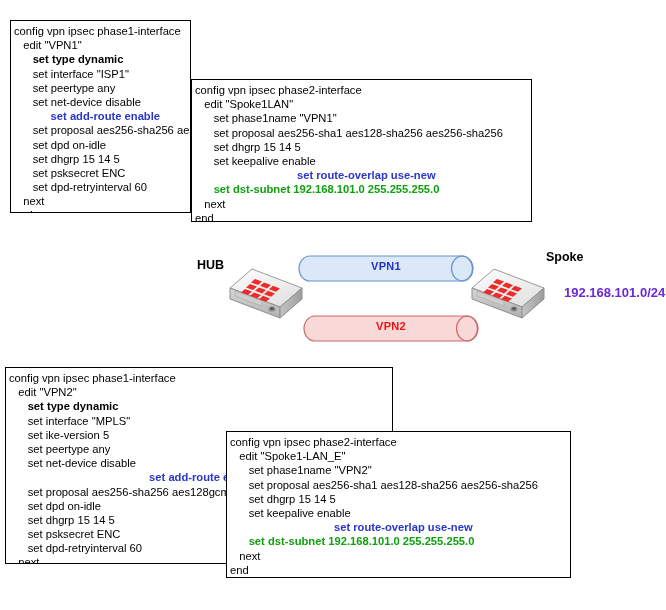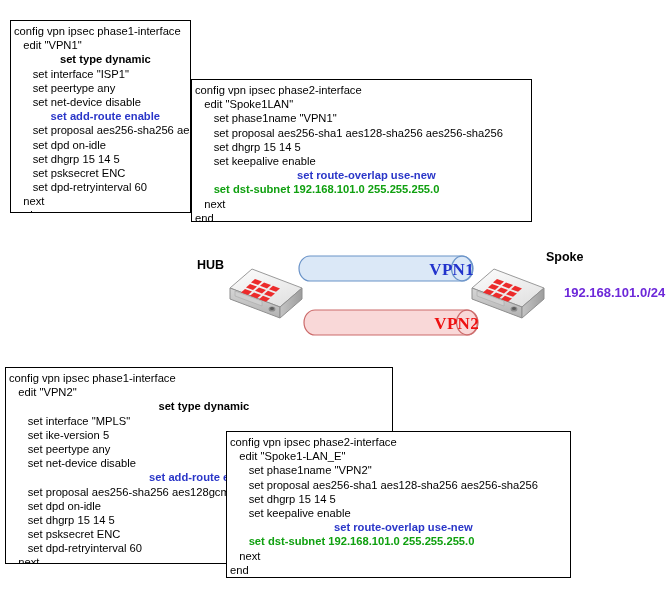--- a/index.html
+++ b/index.html
@@ -28,21 +28,21 @@
     line-height: 14.2px;
     color: #000000;
     padding: 3px 12px 3px 3px;
     white-space: nowrap;
   }
   .cfgline {
     white-space: pre;
     display: block;
     height: 14.2px;
   }
-  .b  { font-weight: bold; text-align: center; }
+  .b  { font-weight: bold; }
   .blue  { color: #2a36c8; font-weight: bold; text-align: center; }
   .green { color: #10a010; font-weight: bold; }
 
   #box-p1-vpn1   { left: 10px;  top: 20px;  width: 181px; height: 193px; z-index: 5; }
   #box-p2-spoke1 { left: 191px; top: 79px;  width: 341px; height: 143px; z-index: 6; }
   #box-p1-vpn2   { left: 5px;   top: 367px; width: 388px; height: 197px; z-index: 5; }
   #box-p2-spoke1e{ left: 226px; top: 431px; width: 345px; height: 147px; z-index: 6; }
 
   
   #diagram {
@@ -66,28 +66,28 @@
     color: #6d28d9;
     font-size: 13px;
   }
 
   .device { position: absolute; width: 78px; height: 62px; }
   #device-hub   { left: 228px; top: 26px; }
   #device-spoke { left: 470px; top: 26px; }
 
   .tunnel { position: absolute; }
   #tunnel-vpn1 { left: 298px; top: 15px;  width: 176px; height: 27px; }
-  #tunnel-vpn2 { left: 303px; top: 69px;  width: 176px; height: 27px; }
+  #tunnel-vpn2 { left: 303px; top: 75px;  width: 176px; height: 27px; }
   .tunnel-label {
     position: absolute;
     width: 100%;
-    text-align: right;
+    text-align: center;
     top: 5px;
-    font-family: Liberation Serif, serif;
-    font-size: 17px;
+    font-family: Liberation Sans, sans-serif;
+    font-size: 11px;
     font-weight: bold;
     letter-spacing: 0.3px;
     pointer-events: none;
   }
   #tunnel-vpn1 .tunnel-label { color: #2233cc; padding-right: 16px; }
   #tunnel-vpn2 .tunnel-label { color: #ee1111; padding-right: 16px; }
 </style>
 </head>
 <body>
 

